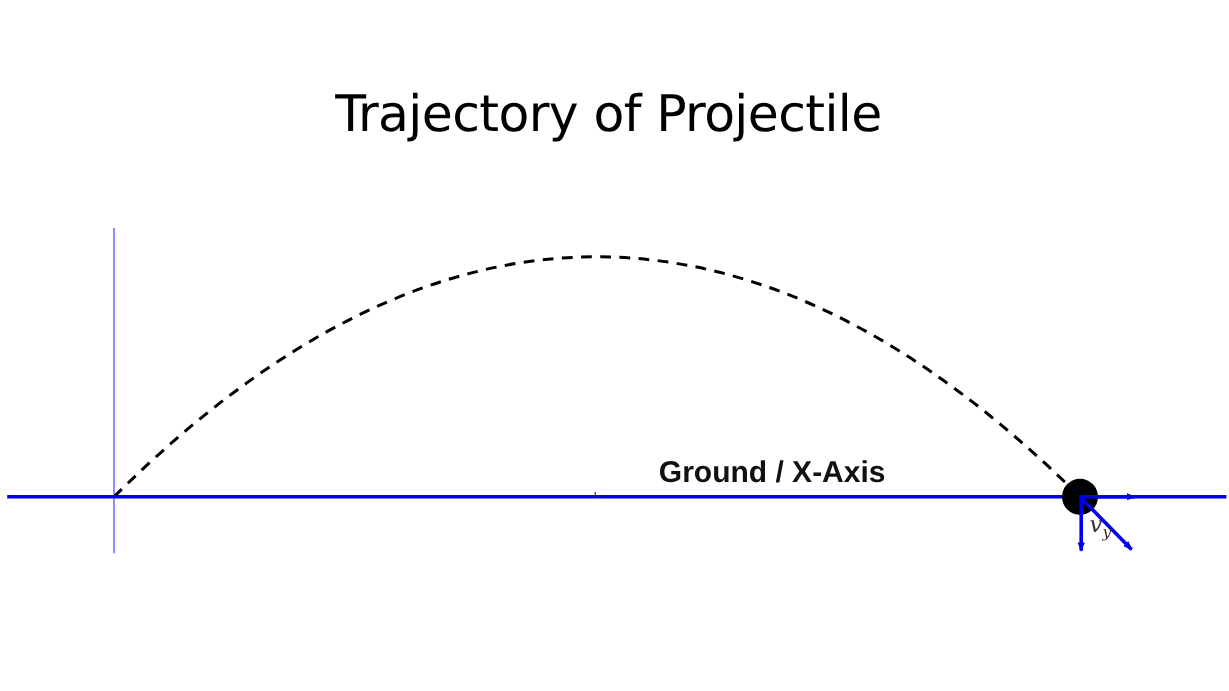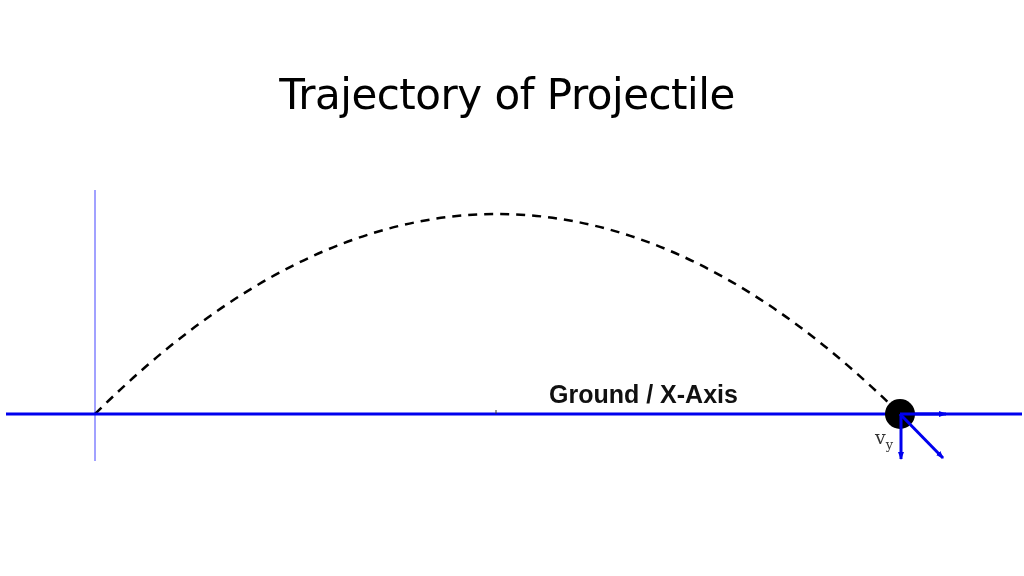--- a/index.html
+++ b/index.html
@@ -9,22 +9,22 @@
       font-family: "DejaVu Sans", sans-serif; font-size: 42px; color: #000;
       letter-spacing: -0.5px;
       margin-top: 40px;
     }
     svg.scene { position: absolute; left: 0; top: 0; }
     .ground-label {
       position: absolute; left: 549px; top: 380px;
       font-family: Liberation Sans, sans-serif; font-weight: bold; font-size: 25px; color: #111;
     }
     .vy-label {
-      position: absolute; left: 875px; top: 426px;
-      font-family: "DejaVu Serif", serif; font-size: 19px; color: #333;
+      position: absolute; left: 908px; top: 426px;
+      font-family: "DejaVu Serif", serif; font-style: italic; font-size: 19px; color: #333;
     }
     .vy-label sub { font-size: 13px; }
   </style>
 </head>
 <body>
 
 <div class="title">Trajectory of Projectile</div>
 
 <svg class="scene" width="1024" height="576" viewBox="0 0 1024 576">
   <defs>

